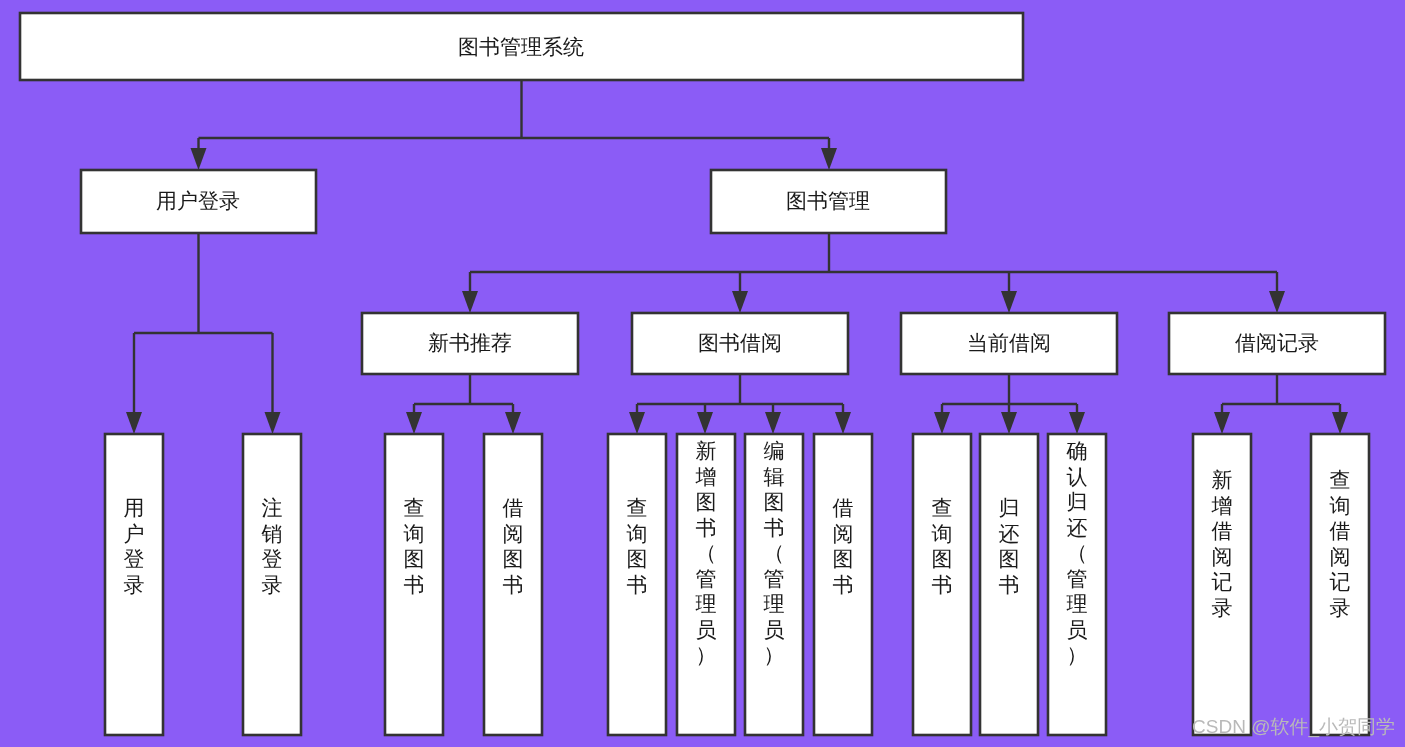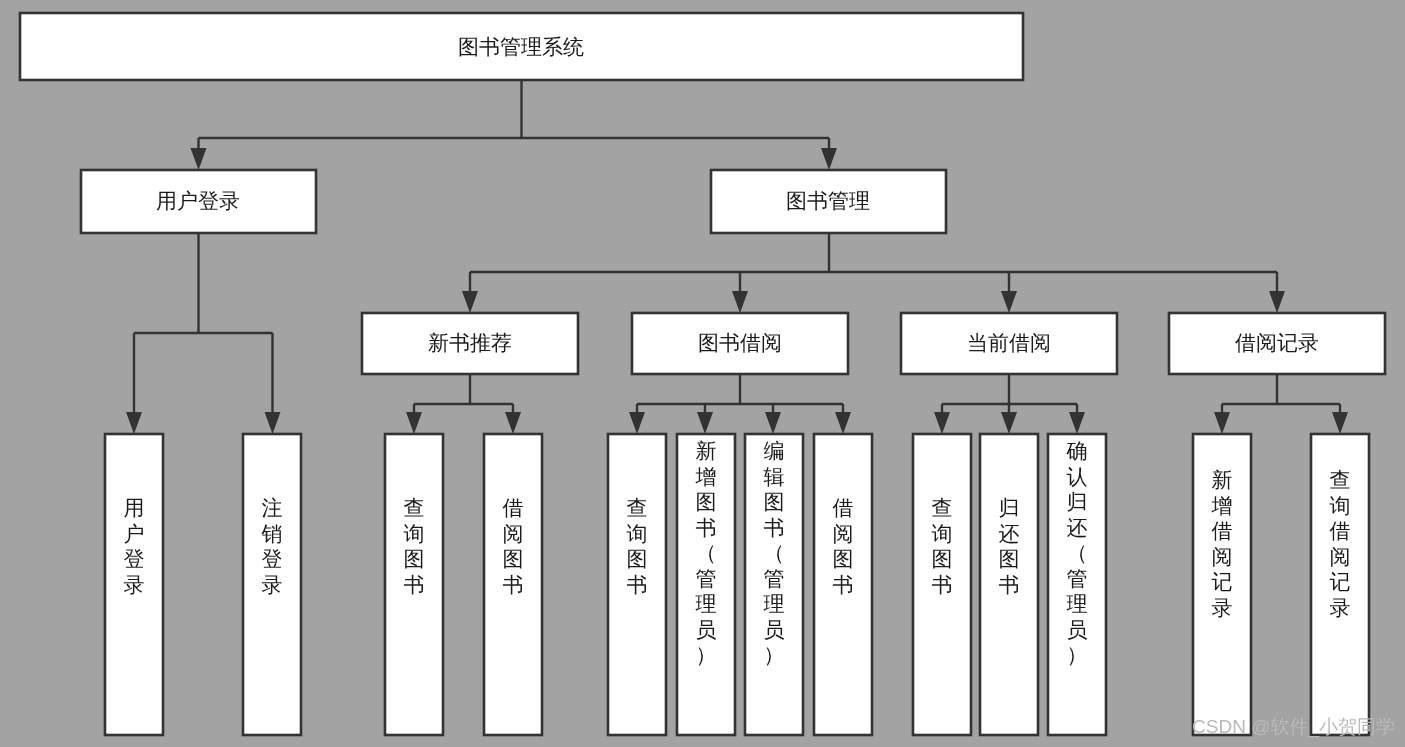--- a/index.html
+++ b/index.html
@@ -10,21 +10,21 @@
   body {
     width: 1405px;
     height: 747px;
     font-family: "Liberation Sans", sans-serif;
     overflow: hidden;
   }
   #diagram-root {
     position: relative;
     width: 1405px;
     height: 747px;
-    background: #a3a3a3;
+    background: #8b5cf6;
   }
   svg.diagram-canvas {
     display: block;
     width: 1405px;
     height: 747px;
   }
   .node-box {
     fill: #ffffff;
     stroke: #333333;
     stroke-width: 2.6;

